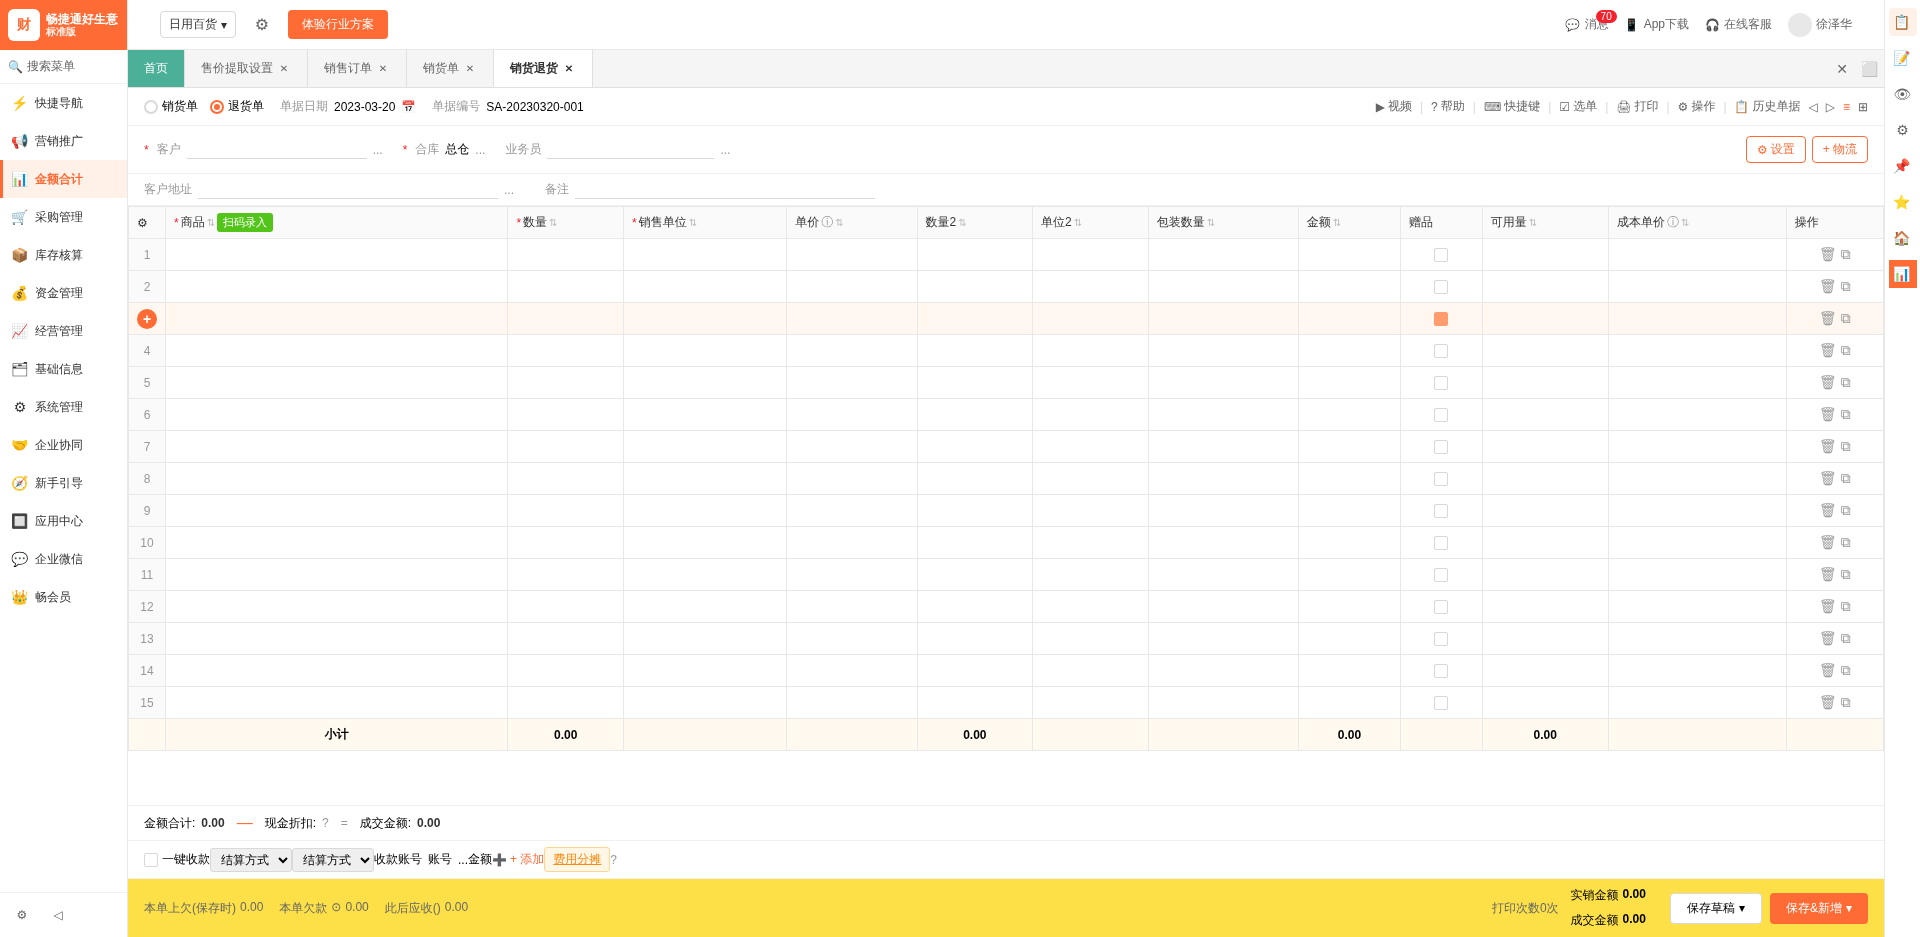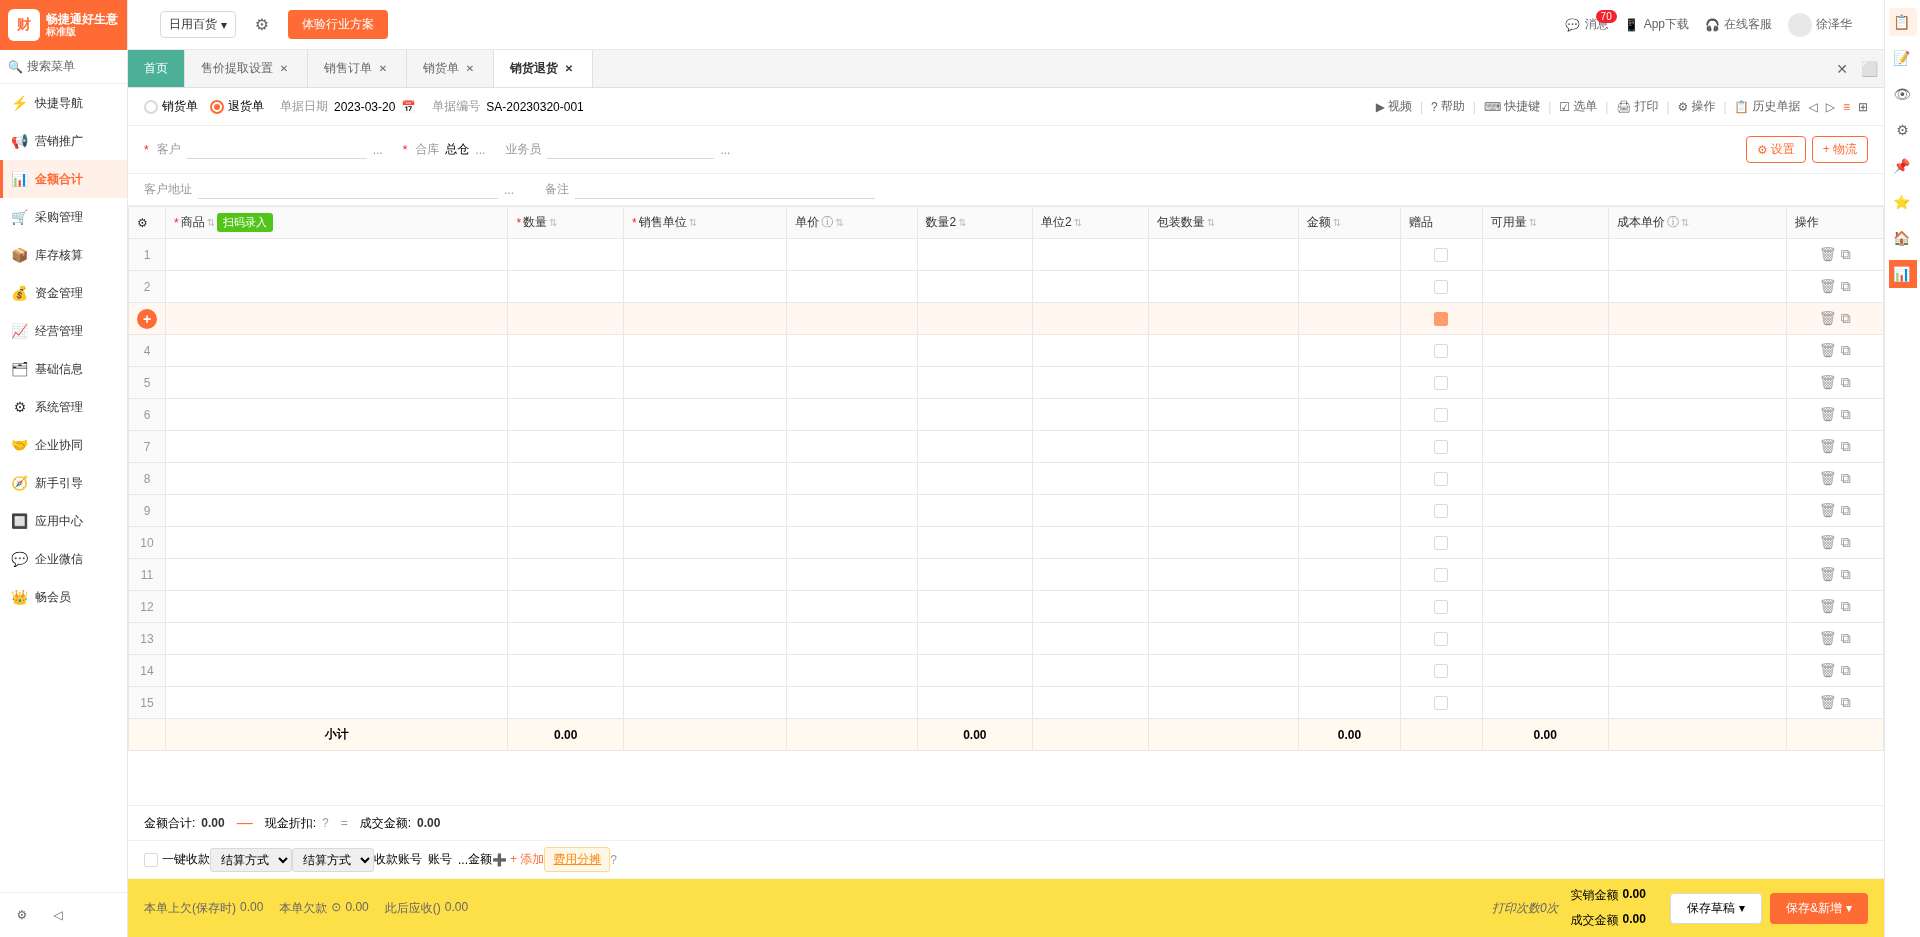--- a/index.html
+++ b/index.html
@@ -105,21 +105,21 @@
     .payment-row { border-top: 1px solid #f0f0f0; padding: 6px 16px; display: flex; align-items: center; flex-shrink: 0; background: white; }
     .payment-checkbox { display: flex; align-items: center; gap: 4px; }
     .payment-select { border: 1px solid #d9d9d9; border-radius: 3px; padding: 3px 6px; font-size: 12px; }
     .add-btn { display: flex; align-items: center; gap: 3px; color: #ff6b35; cursor: pointer; font-size: 12px; }
     .fypj-btn { background: #fff7e6; border: 1px solid #ffd591; color: #fa8c16; padding: 3px 8px; border-radius: 3px; cursor: pointer; font-size: 12px; text-decoration: underline; }
     
     
     .footer { border-top: 1px solid #f0f0f0; padding: 8px 16px; display: flex; align-items: center; background: #fde047; flex-shrink: 0; }
     .footer-info { display: flex; align-items: center; gap: 16px; color: #666; font-size: 12px; }
     .footer-right { margin-left: auto; display: flex; align-items: center; gap: 12px; }
-    .print-info { display: flex; align-items: center; gap: 4px; color: #666; font-style: italic; }
+    .print-info { display: flex; align-items: center; gap: 4px; color: #666; }
     .save-amount-item { display: flex; gap: 4px; }
     .save-btns { display: flex; gap: 8px; }
     .save-draft-btn { padding: 6px 16px; border: 1px solid #d9d9d9; border-radius: 4px; cursor: pointer; background: white; display: flex; align-items: center; gap: 4px; }
     .save-new-btn { padding: 6px 16px; background: #ff6b35; color: white; border: none; border-radius: 4px; cursor: pointer; display: flex; align-items: center; gap: 4px; }
     
     
     .right-sidebar { width: 36px; background: white; border-left: 1px solid #e8e8e8; display: flex; flex-direction: column; align-items: center; padding: 8px 0; gap: 8px; flex-shrink: 0; }
     .rs-btn { width: 28px; height: 28px; display: flex; align-items: center; justify-content: center; cursor: pointer; color: #666; font-size: 14px; border-radius: 4px; }
     .rs-btn.active { background: #fff0e8; color: #ff6b35; }
     

